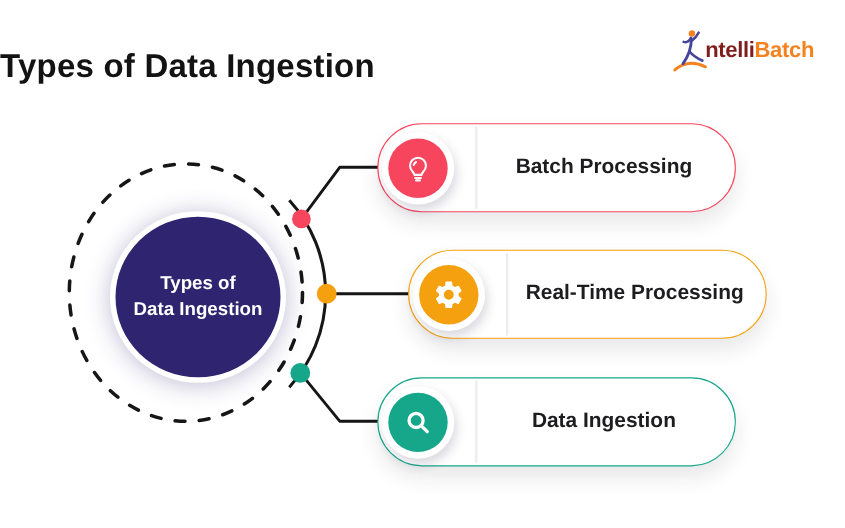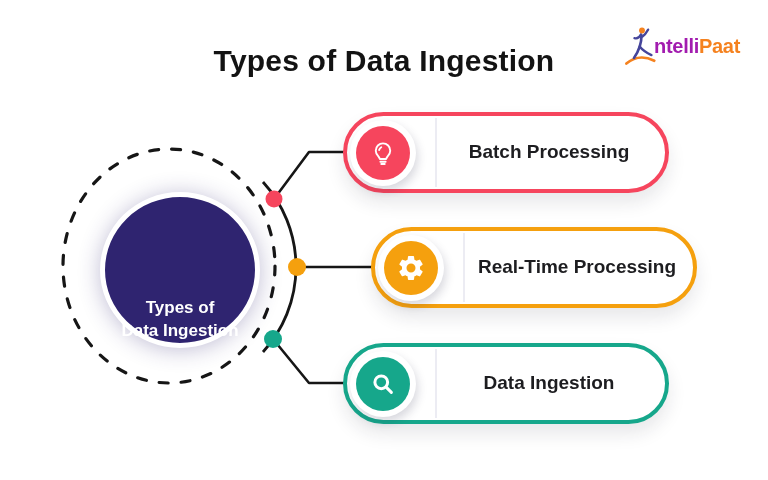--- a/index.html
+++ b/index.html
@@ -11,21 +11,21 @@
     width: 768px;
     height: 480px;
     background: #ffffff;
     overflow: hidden;
   }
 
   
   .title {
     position: absolute;
     top: 44px; left: 0; right: 0;
-    text-align: center;
+    text-align: left;
     font-size: 30px;
     font-weight: 700;
     letter-spacing: 0.2px;
     color: #131313;
   }
 
   
   .logo {
     position: absolute;
     top: 26px; right: 28px;
@@ -48,34 +48,34 @@
   .center-node {
     position: absolute;
     left: 100px; top: 192px;
     width: 160px; height: 156px;
     border-radius: 50%;
     border: 5px solid #ffffff;
     box-shadow: 0 2px 22px rgba(47, 36, 112, 0.30);
     display: flex;
     flex-direction: column;
     align-items: center;
-    justify-content: flex-end;
+    justify-content: center;
     text-align: center;
     color: #ffffff;
     font-size: 17px;
     font-weight: 600;
     line-height: 1.35;
   }
 
   
   .card {
     position: absolute;
     width: 326px; height: 81px;
     background: #ffffff;
-    border: 4px solid #f9a8d4;
+    border: 1px solid #f9a8d4;
     border-radius: 42px;
     box-shadow: 0 10px 18px rgba(30, 30, 50, 0.10);
   }
   .card-1 { left: 343px; top: 112px; }
   .card-2 { left: 371px; top: 227px; }
   .card-3 { left: 343px; top: 343px; }
 
   .icon-wrap {
     position: absolute;
     left: 3px; top: 50%;
@@ -130,21 +130,21 @@
       <g fill="none" stroke-linecap="round">
         <path d="M1.5 39.5 C 11 31.5 21 31.5 31 36.5" stroke="#F5821F" stroke-width="2.8"></path>
         <path d="M17.5 9.5 C 17.5 17 15.5 25 9.5 33.5" stroke="#45459B" stroke-width="2.8"></path>
         <path d="M15.5 21.5 C 19.5 26.5 23.5 28.5 28 30.5" stroke="#45459B" stroke-width="2.6"></path>
         <path d="M10 12.5 C 13 13.5 15.5 11.5 17 8.5" stroke="#45459B" stroke-width="2.4"></path>
         <path d="M24.5 3.5 C 22.5 7 20.5 9.5 18.5 11" stroke="#45459B" stroke-width="2.4"></path>
         <circle cx="18" cy="4.5" r="3.1" fill="#F5821F" stroke="none"></circle>
       </g>
     </svg>
     <div class="logo-text">
-      <span style="color: #a21caf;">ntelli</span><span style="color: rgb(245, 130, 31);">Paat</span>
+      <span style="color: #7f1d1d;">ntelli</span><span style="color: rgb(245, 130, 31);">Batch</span>
     </div>
   </div>
 
   <svg class="connectors" width="768" height="480" viewBox="0 0 768 480">
     <ellipse cx="169" cy="266" rx="106" ry="117" fill="none" stroke-width="3.2" stroke-dasharray="9 13" stroke-linecap="round" stroke="#161616"></ellipse>
     <path d="M 263 182 A 126 126 0 0 1 263 352" fill="none" stroke-width="2.8" stroke="#161616"></path>
     <path d="M 274 199 L 309 152 L 347 152" fill="none" stroke-width="2.6" stroke-linejoin="round" stroke="#161616"></path>
     <path d="M 297 267 L 375 267" fill="none" stroke-width="2.6" stroke="#161616"></path>
     <path d="M 273 339 L 309 383 L 347 383" fill="none" stroke-width="2.6" stroke-linejoin="round" stroke="#161616"></path>
     <circle cx="274" cy="199" r="8.5" fill="#F6455D"></circle>

